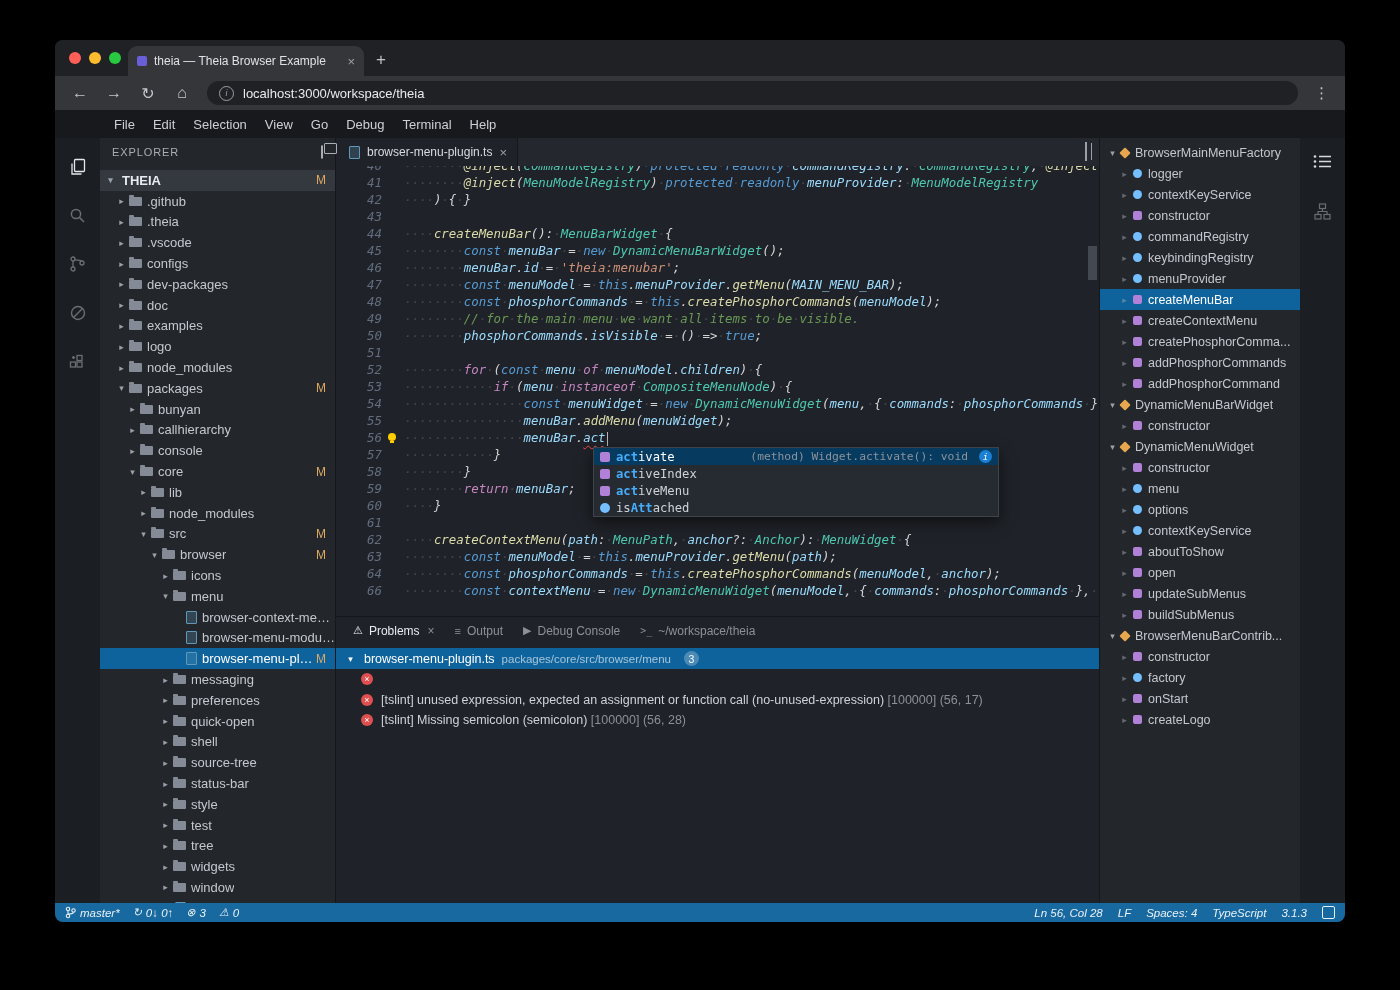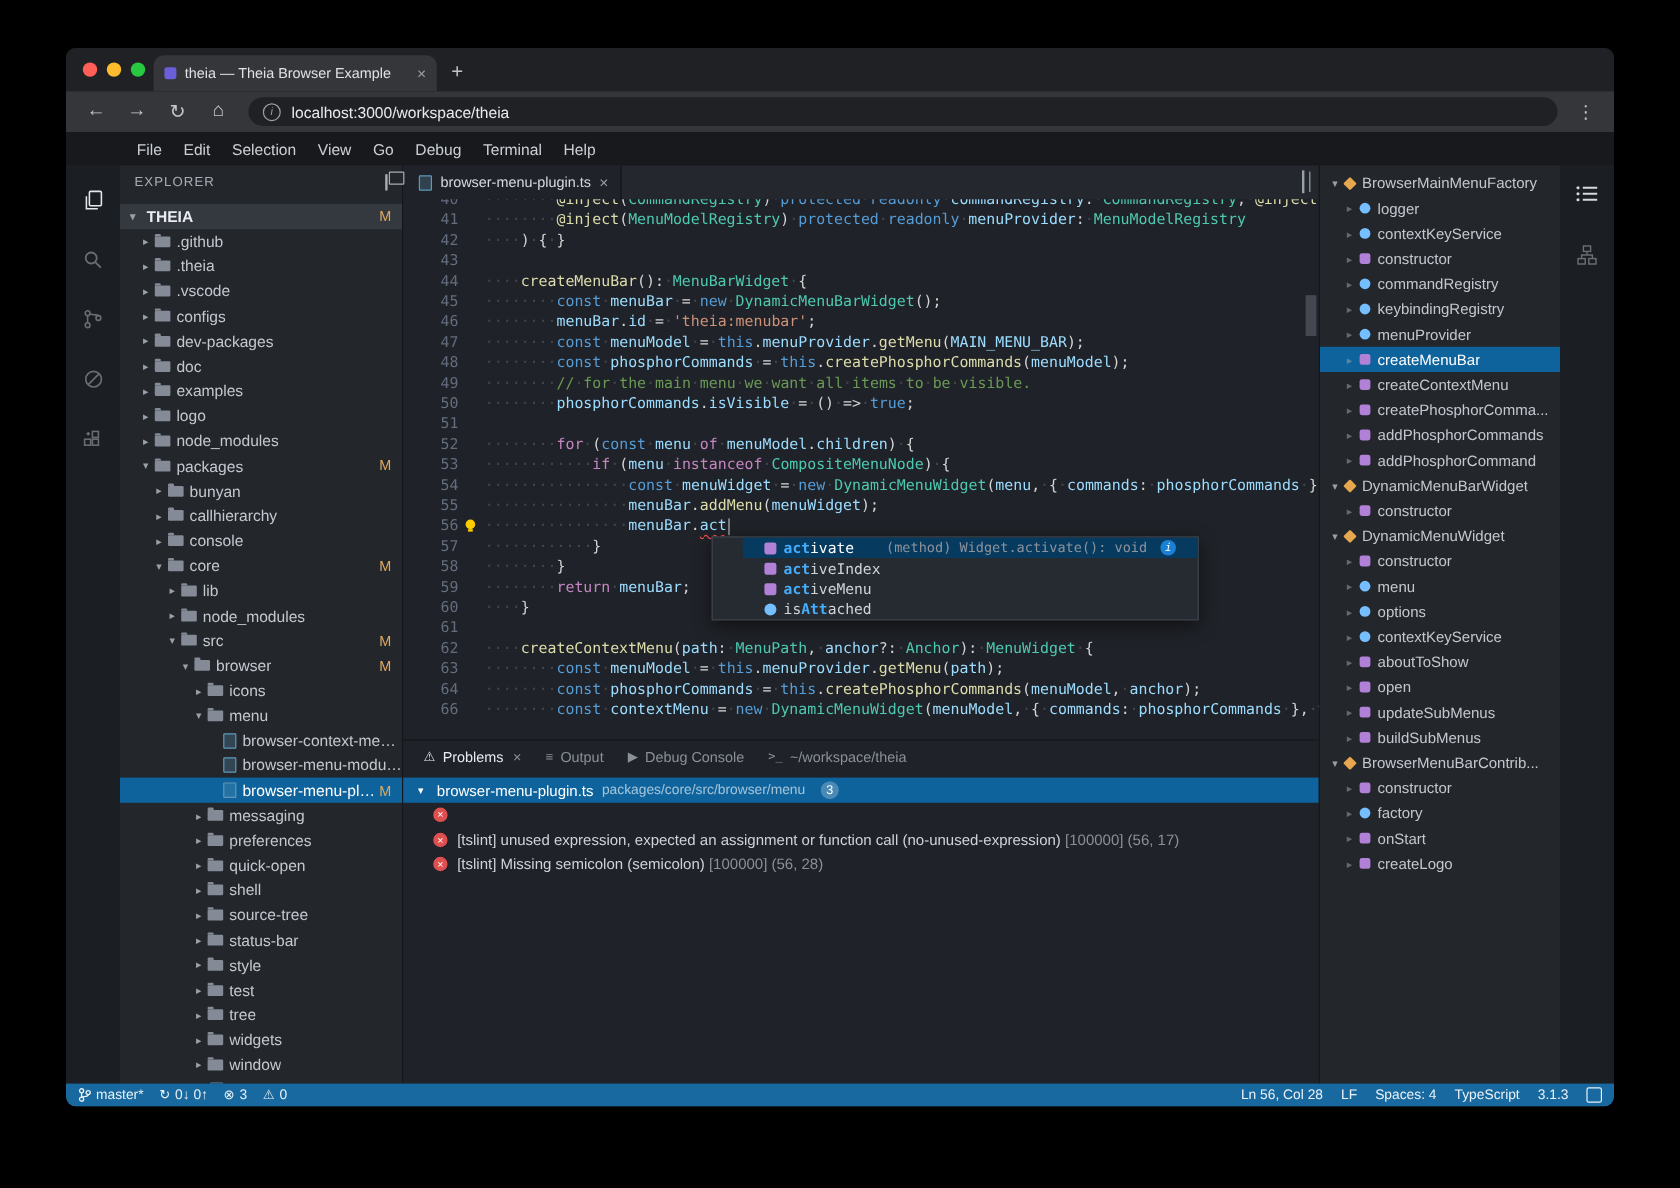--- a/index.html
+++ b/index.html
@@ -58,35 +58,35 @@
   .tabbar{height:28px;background:#24272d;display:flex;flex:none;}
   .etab{background:#1f2228;display:flex;align-items:center;gap:7px;padding:0 10px;color:#d8dbe0;
     font-size:12px;border-right:1px solid #15171b;}
   .tabfill{flex:1;display:flex;align-items:center;justify-content:flex-end;padding-right:12px;}
   .ico-split{width:13px;height:10px;border:1.2px solid #9aa0a8;position:relative;}
   .ico-split::before{content:"";position:absolute;left:5px;top:0;bottom:0;width:1.2px;background:#9aa0a8;}
 
   .editor{flex:1;position:relative;overflow:hidden;background:#1f2228;}
   .code{position:absolute;left:0;top:-9px;right:0;font-family:"DejaVu Sans Mono",monospace;
     font-size:12.4px;line-height:17px;}
-  .cline{display:flex;height:17px;position:relative;white-space:pre;}
+  .cline{display:flex;height:17px;position:relative;white-space:pre;font-style:italic;}
   .lnum{width:46px;flex:none;text-align:right;padding-right:22px;color:#636d7e;}
   .ctext{white-space:pre;color:#d4d4d4;}
   .tok-kw{color:#569cd6}.tok-ctl{color:#c586c0}.tok-fn{color:#dcdcaa}.tok-typ{color:#4ec9b0}
   .tok-vr{color:#9cdcfe}.tok-str{color:#ce9178}.tok-cmt{color:#6a9955}.tok-pn{color:#d4d4d4}
   .tok-err{color:#9cdcfe;text-decoration:underline wavy #f14c4c 1px;text-underline-offset:3px;}
   .ws{color:rgba(255,255,255,.16);}
   .caret{display:inline-block;width:1.5px;height:14px;background:#b8b9b6;vertical-align:middle;margin-left:1px;}
   .bulb{position:absolute;left:52px;top:4px;width:8px;height:8px;background:#fc0;border-radius:50%;}
   .bulb::after{content:"";position:absolute;left:2px;top:8px;width:4px;height:2px;background:#fc0;}
   .scrollthumb{position:absolute;right:2px;top:80px;width:9px;height:34px;background:rgba(130,138,150,.38);}
 
   .suggest{position:absolute;left:257px;top:281px;width:404px;background:#262a31;border:1px solid #3f444c;
     box-shadow:0 5px 14px rgba(0,0,0,.55);font-family:"DejaVu Sans Mono",monospace;font-size:12.2px;z-index:6;}
-  .srow{height:17px;display:flex;align-items:center;gap:6px;padding:0 18px;color:#ced3da;margin-left:25px;}
+  .srow{height:17px;display:flex;align-items:center;gap:6px;padding:0 6px;color:#ced3da;}
   .srow.ssel{background:var(--suggestSel,#063a5f);color:#fff;}
   .sicon{width:10px;height:10px;flex:none;border-radius:2px;}
   .sicon.mth{background:#b180d7}.sicon.fld{background:#75beff;border-radius:50%;}
   .match{color:var(--match,#45aefc);font-weight:bold;}
   .sdetail{margin-left:auto;color:#8d939c;font-size:11.3px;font-family:"DejaVu Sans Mono",monospace;}
   .sinfo{width:13px;height:13px;border-radius:50%;background:#1b80d4;color:#fff;font-size:9px;
     display:flex;align-items:center;justify-content:center;font-style:italic;flex:none;margin-left:5px;}
 
   .panel{height:286px;border-top:1px solid #15171b;background:#1f2228;display:flex;flex-direction:column;flex:none;}
   .ptabs{height:27px;display:flex;align-items:center;gap:2px;padding-left:8px;color:#8b9199;font-size:12px;flex:none;}
@@ -113,21 +113,21 @@
   .sym{width:9px;height:9px;flex:none;margin-left:2px;}
   .sym.cls{background:#e8a64e;transform:rotate(45deg);border-radius:1px;width:8px;height:8px;}
   .sym.mth{background:#b180d7;border-radius:2px;}
   .sym.prp{background:#75beff;border-radius:50%;}
   .olabel{margin-left:6px;overflow:hidden;text-overflow:ellipsis;min-width:0;}
 
   .ractivity{width:45px;background:#1b1e23;display:flex;flex-direction:column;align-items:center;
     padding-top:16px;gap:30px;flex:none;}
 
   .status{height:19px;background:var(--status,#17699f);display:flex;align-items:center;color:#eaf1f7;
-    font-size:11.5px;padding:0 10px;flex:none;}
+    font-size:11.5px;padding:0 10px;flex:none;font-style:italic;}
   .sgroup{display:flex;align-items:center;gap:13px;}
   .sgroup.right{margin-left:auto;gap:15px;}
   .sbi{display:flex;align-items:center;gap:4px;}
   .sbic{display:flex;align-items:center;font-size:11px;}
   .sbbox{width:11px;height:11px;border:1.2px solid #eaf1f7;border-radius:2px;}
 </style>
 </head>
 <body>
 
 <div class="window">

